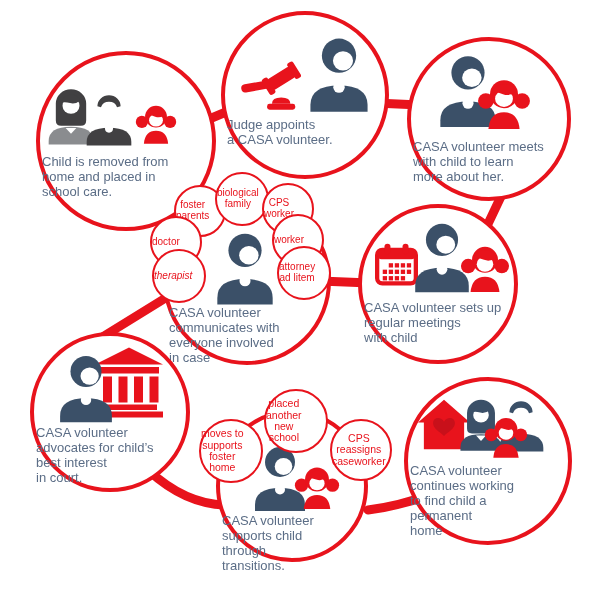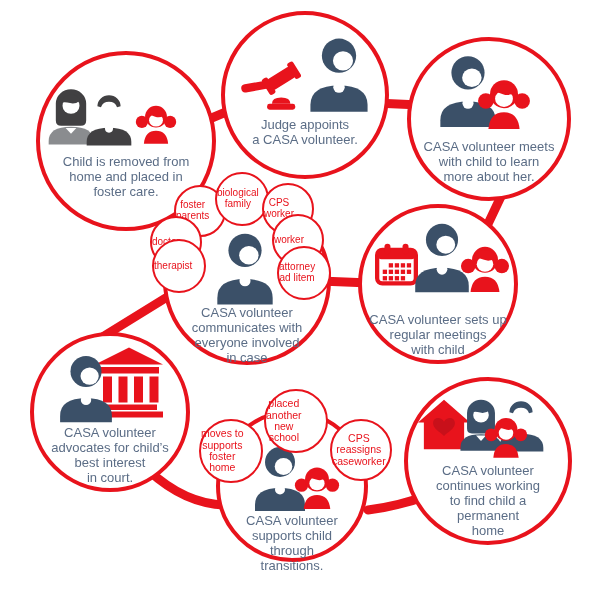--- a/index.html
+++ b/index.html
@@ -10,21 +10,21 @@
   .connectors{position:absolute;left:0;top:0;z-index:1;}
   .node{
     position:absolute;background:#ffffff;border:4px solid #e8131c;border-radius:50%;
     box-sizing:border-box;z-index:2;
   }
   .sat{
     position:absolute;background:#ffffff;border:2.5px solid #e8131c;border-radius:50%;
     box-sizing:border-box;z-index:3;display:flex;align-items:center;
   }
   .label{
-    position:absolute;left:2px;right:2px;text-align:center;color:#5b6d86;
+    position:absolute;left:2px;right:2px;text-align:left;color:#5b6d86;
     font-size:13px;line-height:1.16;white-space:pre-line;letter-spacing:0;
   }
   .sat-label{
     color:#e8131c;font-size:10px;line-height:1.08;text-align:center;white-space:pre-line;
   }
   .sat.bigsat .sat-label{font-size:10.5px;}
   .ic{position:absolute;}
   .defs{position:absolute;width:0;height:0;}
 </style>
 </head>
@@ -130,21 +130,21 @@
         <use href="#i-woman-long"></use>
       </svg>
     <svg class="ic" style="left:44px;top:32px;width:50px;height:60px;color:#414042;--body:#414042;">
         <use href="#i-man-short"></use>
       </svg>
     <svg class="ic" style="left:95px;top:45px;width:42px;height:47px;color:#e8131c;">
         <use href="#i-girl"></use>
       </svg>
     <div class="label" style="top:99px;">Child is removed from
 home and placed in
-foster care.</div>
+school care.</div>
   </div>
 
   <div class="node" style="left:221px;top:11px;width:168px;height:168px;">
     <svg class="ic" style="left:16px;top:40px;width:60px;height:57px;color:#e8131c;">
         <use href="#i-gavel"></use>
       </svg>
     <svg class="ic" style="left:82px;top:21px;width:64px;height:76px;color:#3b5068;">
         <use href="#i-person"></use>
       </svg>
     <div class="label" style="top:102px;">Judge appoints
@@ -183,39 +183,39 @@
   <div class="sat" style="left:262px;top:183px;width:52px;height:52px;">
     <div class="sat-label">CPS
 worker</div>
   </div>
   <div class="sat" style="left:150px;top:216px;width:52px;height:52px;">
     <div class="sat-label">doctor</div>
   </div>
   <div class="sat" style="left:272px;top:214px;width:52px;height:52px;">
     <div class="sat-label">worker</div>
   </div>
-  <div class="sat" style="left:152px;top:239px;width:54px;height:54px;">
+  <div class="sat" style="left:152px;top:249px;width:54px;height:54px;font-style:italic;">
     <div class="sat-label">therapist</div>
   </div>
   <div class="sat" style="left:277px;top:246px;width:54px;height:54px;">
     <div class="sat-label">attorney
 ad litem</div>
   </div>
 
   <div class="node" style="left:358px;top:204px;width:160px;height:160px;">
     <svg class="ic" style="left:13px;top:35px;width:43px;height:43px;color:#e8131c;">
         <use href="#i-calendar"></use>
       </svg>
     <svg class="ic" style="left:50px;top:13px;width:60px;height:72px;color:#3b5068;">
         <use href="#i-person"></use>
       </svg>
     <svg class="ic" style="left:98px;top:35px;width:50px;height:50px;color:#e8131c;">
         <use href="#i-girl"></use>
       </svg>
-    <div class="label" style="top:92px;margin-top:12px;">CASA volunteer sets up
+    <div class="label" style="top:92px;">CASA volunteer sets up
 regular meetings
 with child</div>
   </div>
 
   <div class="node" style="left:30px;top:332px;width:160px;height:160px;">
     <svg class="ic" style="left:60px;top:9px;width:70px;height:73px;color:#e8131c;">
         <use href="#i-court"></use>
       </svg>
     <svg class="ic" style="left:23px;top:17px;width:58px;height:70px;color:#3b5068;">
         <use href="#i-person"></use>

